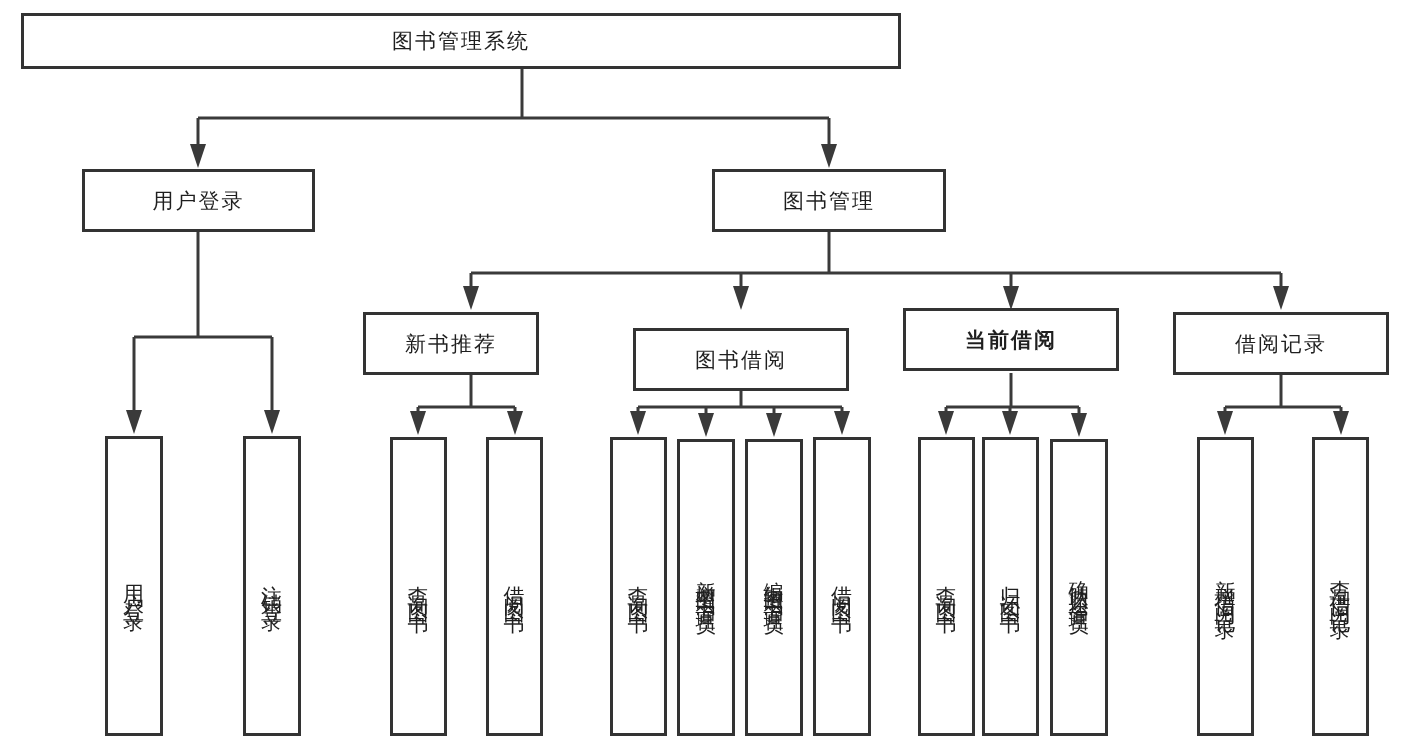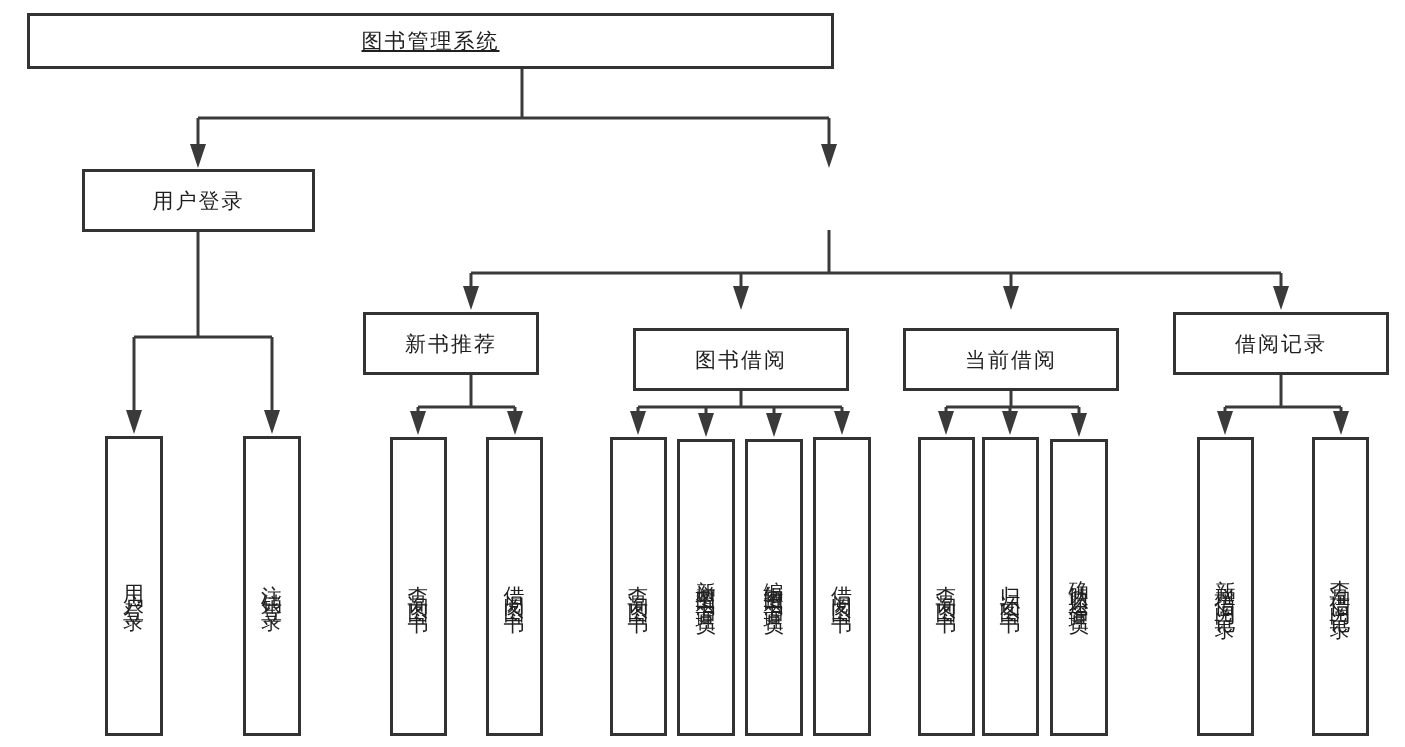--- a/index.html
+++ b/index.html
@@ -147,35 +147,38 @@
     <g>
       <path d="M1281 373 L1281 407"></path>
       <path d="M1225 407 L1341 407"></path>
       <path d="M1225 407 L1225 427"></path>
       <polygon points="1217,411 1233,411 1225,435"></polygon>
       <path d="M1341 407 L1341 427"></path>
       <polygon points="1333,411 1349,411 1341,435"></polygon>
     </g>
   </svg>
 
-  <div class="node" style="left:27px; top:13px; width:807px; height:56px;text-decoration:underline;">
+  <div class="node" style="left:21px; top:13px; width:880px; height:56px;">
     <span class="h-label">图书管理系统</span>
   </div>
 
   <div class="node" style="left:82px; top:169px; width:233px; height:63px;">
     <span class="h-label">用户登录</span>
   </div>
+  <div class="node" style="left:712px; top:169px; width:234px; height:63px;">
+    <span class="h-label">图书管理</span>
+  </div>
 
   <div class="node" style="left:363px; top:312px; width:176px; height:63px;">
     <span class="h-label">新书推荐</span>
   </div>
   <div class="node" style="left:633px; top:328px; width:216px; height:63px;">
     <span class="h-label">图书借阅</span>
   </div>
-  <div class="node" style="left:903px; top:328px; width:216px; height:63px;">
+  <div class="node" style="left:903px; top:308px; width:216px; height:63px;font-weight:bold;">
     <span class="h-label">当前借阅</span>
   </div>
   <div class="node" style="left:1173px; top:312px; width:216px; height:63px;">
     <span class="h-label">借阅记录</span>
   </div>
 
   <div class="node" style="left:105px; top:436px; width:58px; height:300px;">
     <span class="v-label">用户登录</span>
   </div>
   <div class="node" style="left:243px; top:436px; width:58px; height:300px;">

